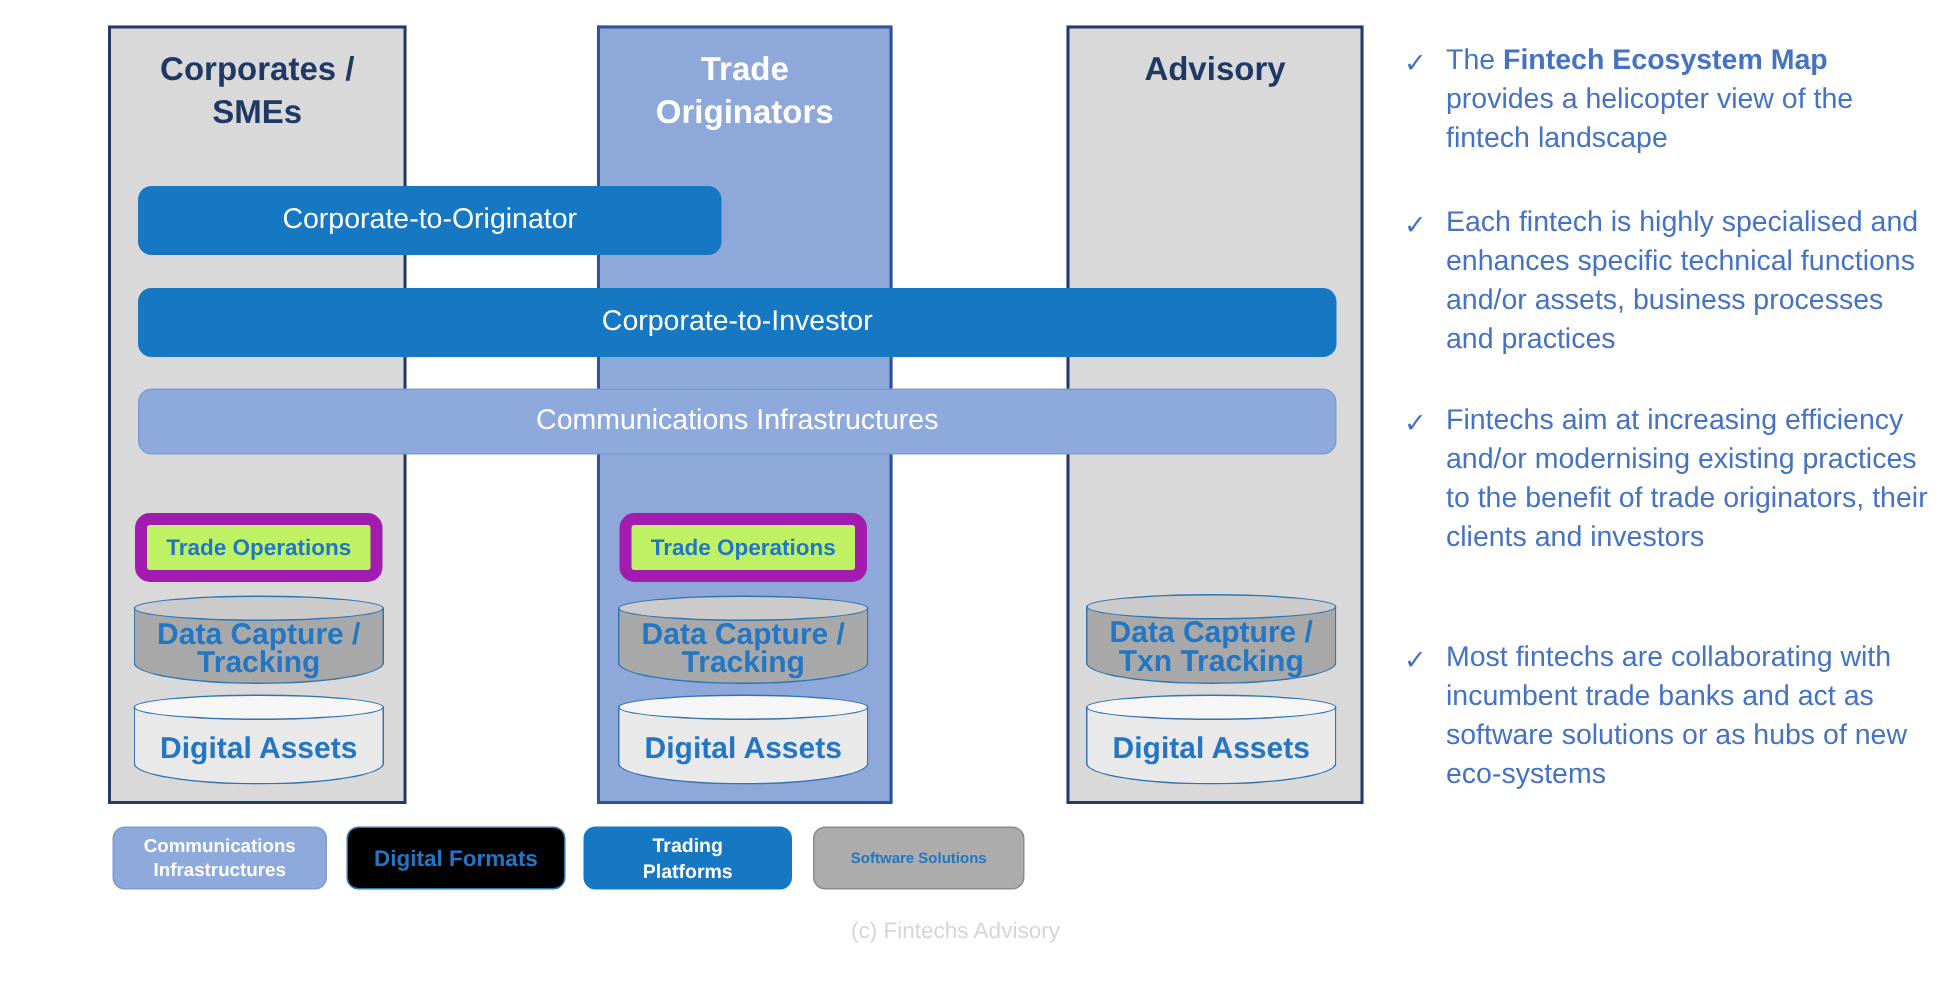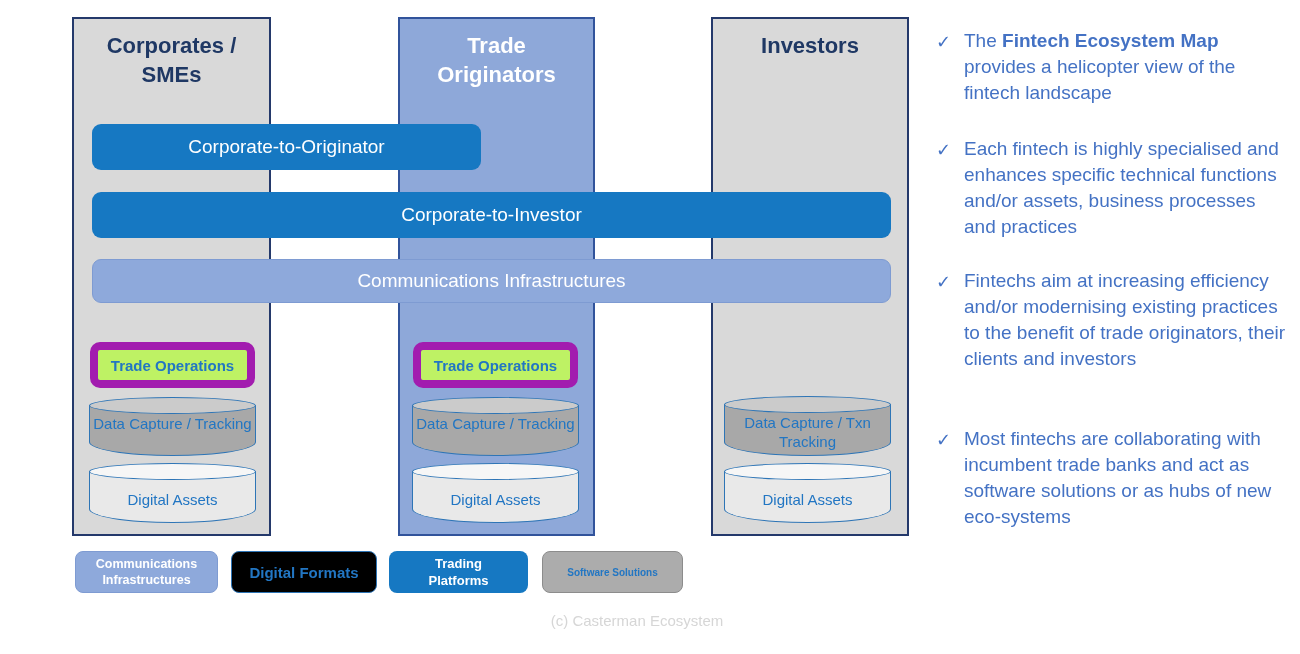--- a/index.html
+++ b/index.html
@@ -41,21 +41,21 @@
   .cyl .ctop{
     position:absolute;left:0;right:0;top:0;height:17px;box-sizing:border-box;
     border:1.5px solid #2E75B6;border-radius:50%;
   }
   .cyl-dark .body{background:#A8A8A8;}
   .cyl-dark .ctop{background:#CBCBCB;}
   .cyl-light .body{background:#E9E9E9;}
   .cyl-light .ctop{background:#F6F6F6;}
   .cyl .clabel{
     position:absolute;left:3px;right:3px;text-align:center;
-    font-size:15px;font-weight:normal;color:#2276C3;line-height:19px;
+    font-size:20px;font-weight:bold;color:#2276C3;line-height:19px;
   }
   .clabel-two{top:17px;}
   .clabel-one{top:27px;}
   
   .lg{
     position:absolute;top:551px;height:42px;box-sizing:border-box;border-radius:8px;
     display:flex;align-items:center;justify-content:center;text-align:center;
     font-weight:bold;
   }
   .lg-commsinfra{background:#8EA9DB;border:1px solid #7E9BD2;color:#fff;font-size:12.5px;line-height:16px;padding:0 8px;}
@@ -80,21 +80,21 @@
 
 <div class="canvas">
 
   <div class="col col-gray" style="left:72px;width:199px;">
     <div class="col-title t-navy">Corporates / SMEs</div>
   </div>
   <div class="col col-blue" style="left:398px;width:197px;">
     <div class="col-title t-white">Trade Originators</div>
   </div>
   <div class="col col-gray" style="left:711px;width:198px;">
-    <div class="col-title t-navy">Investors</div>
+    <div class="col-title t-navy">Advisory</div>
   </div>
 
   <div class="bar bar-dark" style="left:92px;top:124px;width:389px;height:46px;">Corporate-to-Originator</div>
   <div class="bar bar-dark" style="left:92px;top:192px;width:799px;height:46px;">Corporate-to-Investor</div>
   <div class="bar bar-light" style="left:92px;top:259px;width:799px;height:44px;">Communications Infrastructures</div>
 
   <div class="opsbox" style="left:90px;top:342px;width:165px;height:46px;">Trade Operations</div>
   <div class="cyl cyl-dark" style="left:89px;top:397px;width:167px;height:59px;">
     <div class="body"></div>
     <div class="ctop"></div>
@@ -144,15 +144,15 @@
   </div>
   <div class="bullet" style="top:268px;">
     <span class="check">✓</span>
     <span class="btext">Fintechs aim at increasing efficiency and/or modernising existing practices to the benefit of trade originators, their clients and investors</span>
   </div>
   <div class="bullet" style="top:426px;">
     <span class="check">✓</span>
     <span class="btext">Most fintechs are collaborating with incumbent trade banks and act as software solutions or as hubs of new eco-systems</span>
   </div>
 
-  <div class="footer">(c) Casterman Ecosystem</div>
+  <div class="footer">(c) Fintechs Advisory</div>
 
 </div>
 
 </body></html>

